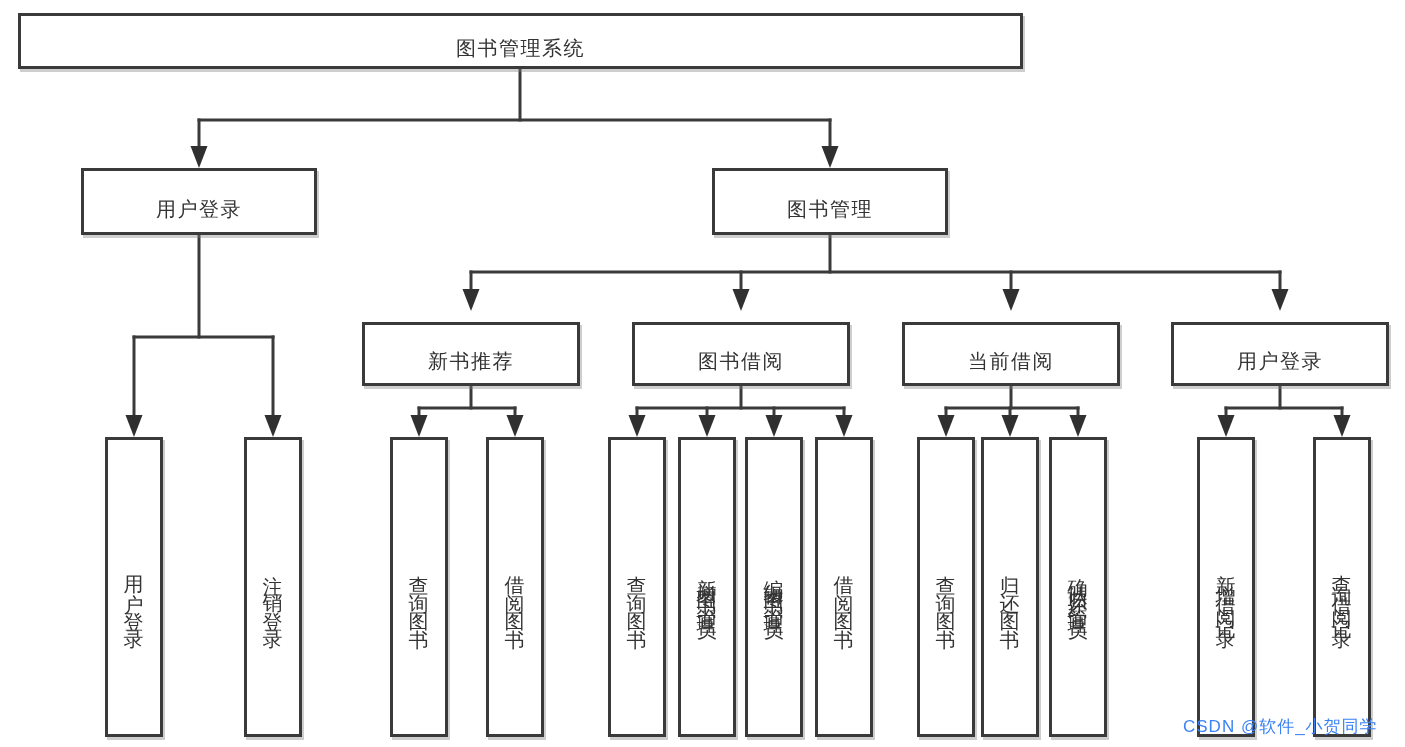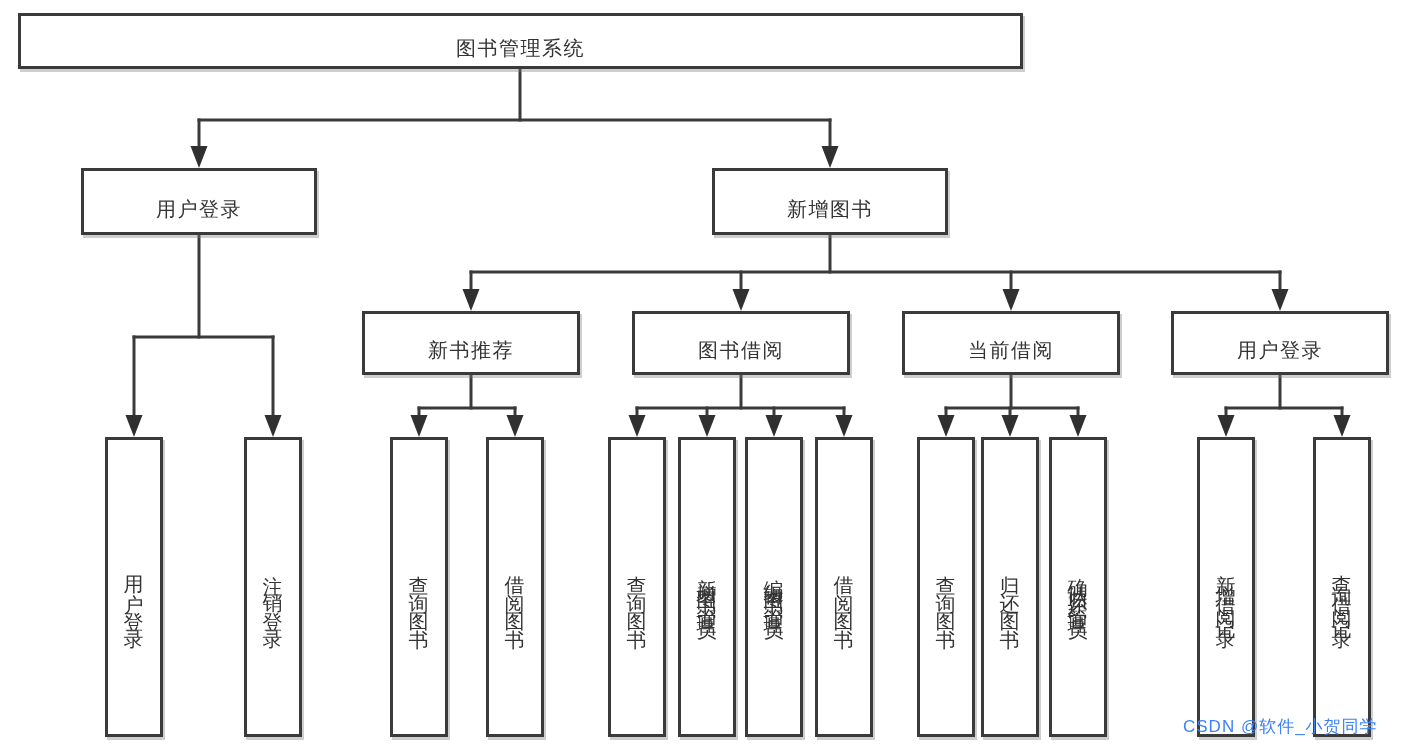--- a/index.html
+++ b/index.html
@@ -10,21 +10,21 @@
   svg.wires{position:absolute;left:0;top:0;width:1405px;height:747px;}
   .box{
     position:absolute;background:#ffffff;border:3px solid #3a3a3a;
     box-shadow:2px 3px 0 rgba(125,125,125,.38);
     display:flex;align-items:center;justify-content:center;
     color:#333333;box-sizing:border-box;z-index:2;
   }
   .hlabel{font-size:20px;letter-spacing:1.5px;color:#333333;margin-top:15px;}
   .b-root{left:18px;top:13px;width:1005px;height:56px;}
   .b-l2{top:168px;width:236px;height:67px;}
-  .b-l3{top:311px;width:218px;height:64px;}
+  .b-l3{top:322px;width:218px;height:64px;}
   .leaf{top:437px;width:58px;height:300px;}
   .leaf span{
     writing-mode:vertical-rl;text-orientation:mixed;
     font-size:20px;line-height:1;color:#333333;
   }
   .sp4{letter-spacing:18px;transform:translateY(9px);}
   .sp6{letter-spacing:11px;transform:translateY(5px);}
   .sp9{letter-spacing:6px;transform:translateY(3px);}
   .watermark{
     position:absolute;left:1183px;top:715px;z-index:6;
@@ -103,21 +103,21 @@
   </svg>
 
   <div class="box b-root">
     <span class="hlabel">图书管理系统</span>
   </div>
 
   <div class="box b-l2" style="left:81px;">
     <span class="hlabel">用户登录</span>
   </div>
   <div class="box b-l2" style="left:712px;">
-    <span class="hlabel">新增图书</span>
+    <span class="hlabel">图书管理</span>
   </div>
 
   <div class="box b-l3" style="left:362px;">
     <span class="hlabel">新书推荐</span>
   </div>
   <div class="box b-l3" style="left:632px;">
     <span class="hlabel">图书借阅</span>
   </div>
   <div class="box b-l3" style="left:902px;">
     <span class="hlabel">当前借阅</span>

